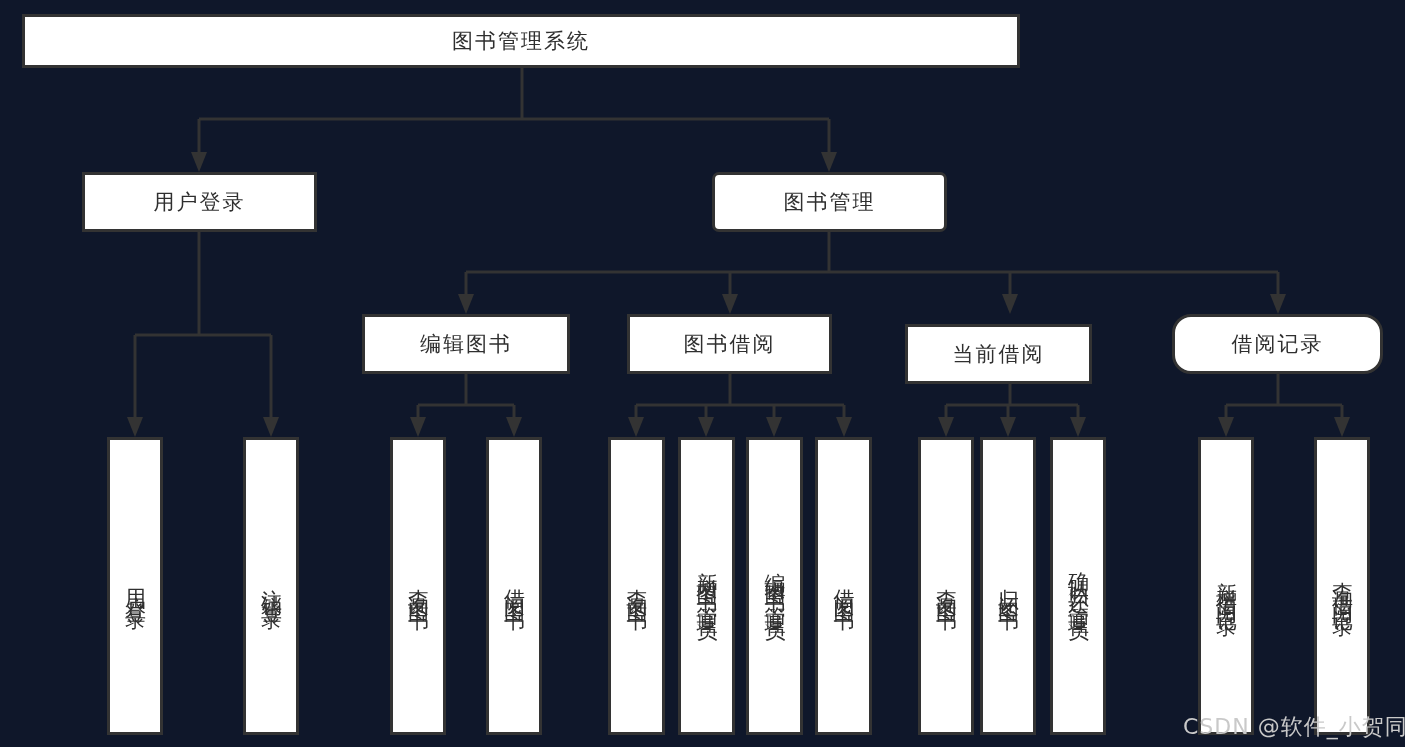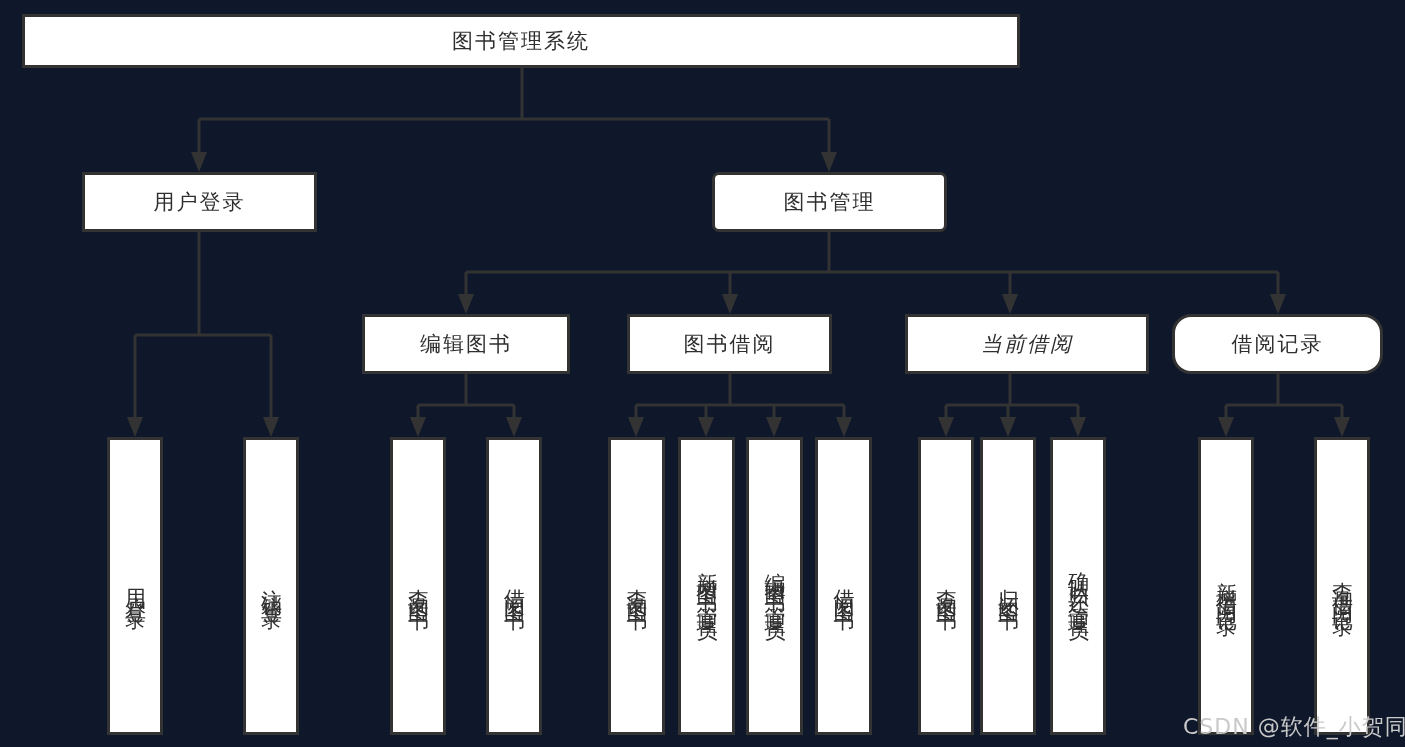--- a/index.html
+++ b/index.html
@@ -66,21 +66,21 @@
     </g>
   </svg>
 
   <div class="box h-box" style="left:22px; top:14px; width:998px; height:54px;">图书管理系统</div>
 
   <div class="box h-box" style="left:82px; top:172px; width:235px; height:60px;">用户登录</div>
   <div class="box h-box" style="left:712px; top:172px; width:235px; height:60px;border-radius:7px;">图书管理</div>
 
   <div class="box h-box" style="left:362px; top:314px; width:208px; height:60px;">编辑图书</div>
   <div class="box h-box" style="left:627px; top:314px; width:205px; height:60px;">图书借阅</div>
-  <div class="box h-box" style="left:905px; top:314px; width:244px; height:60px;font-style:italic;">当前借阅</div>
+  <div class="box h-box" style="left:905px; top:324px; width:187px; height:60px;">当前借阅</div>
   <div class="box h-box" style="left:1172px; top:314px; width:211px; height:60px;border-radius:19px;">借阅记录</div>
 
   <div class="box leaf" style="left:107px;">用户登录</div>
   <div class="box leaf" style="left:243px;">注销登录</div>
 
   <div class="box leaf" style="left:390px;">查询图书</div>
   <div class="box leaf" style="left:486px;">借阅图书</div>
 
   <div class="box leaf" style="left:608px; width:57px;">查询图书</div>
   <div class="box leaf" style="left:678px; width:57px;">新增图书（管理员）</div>

